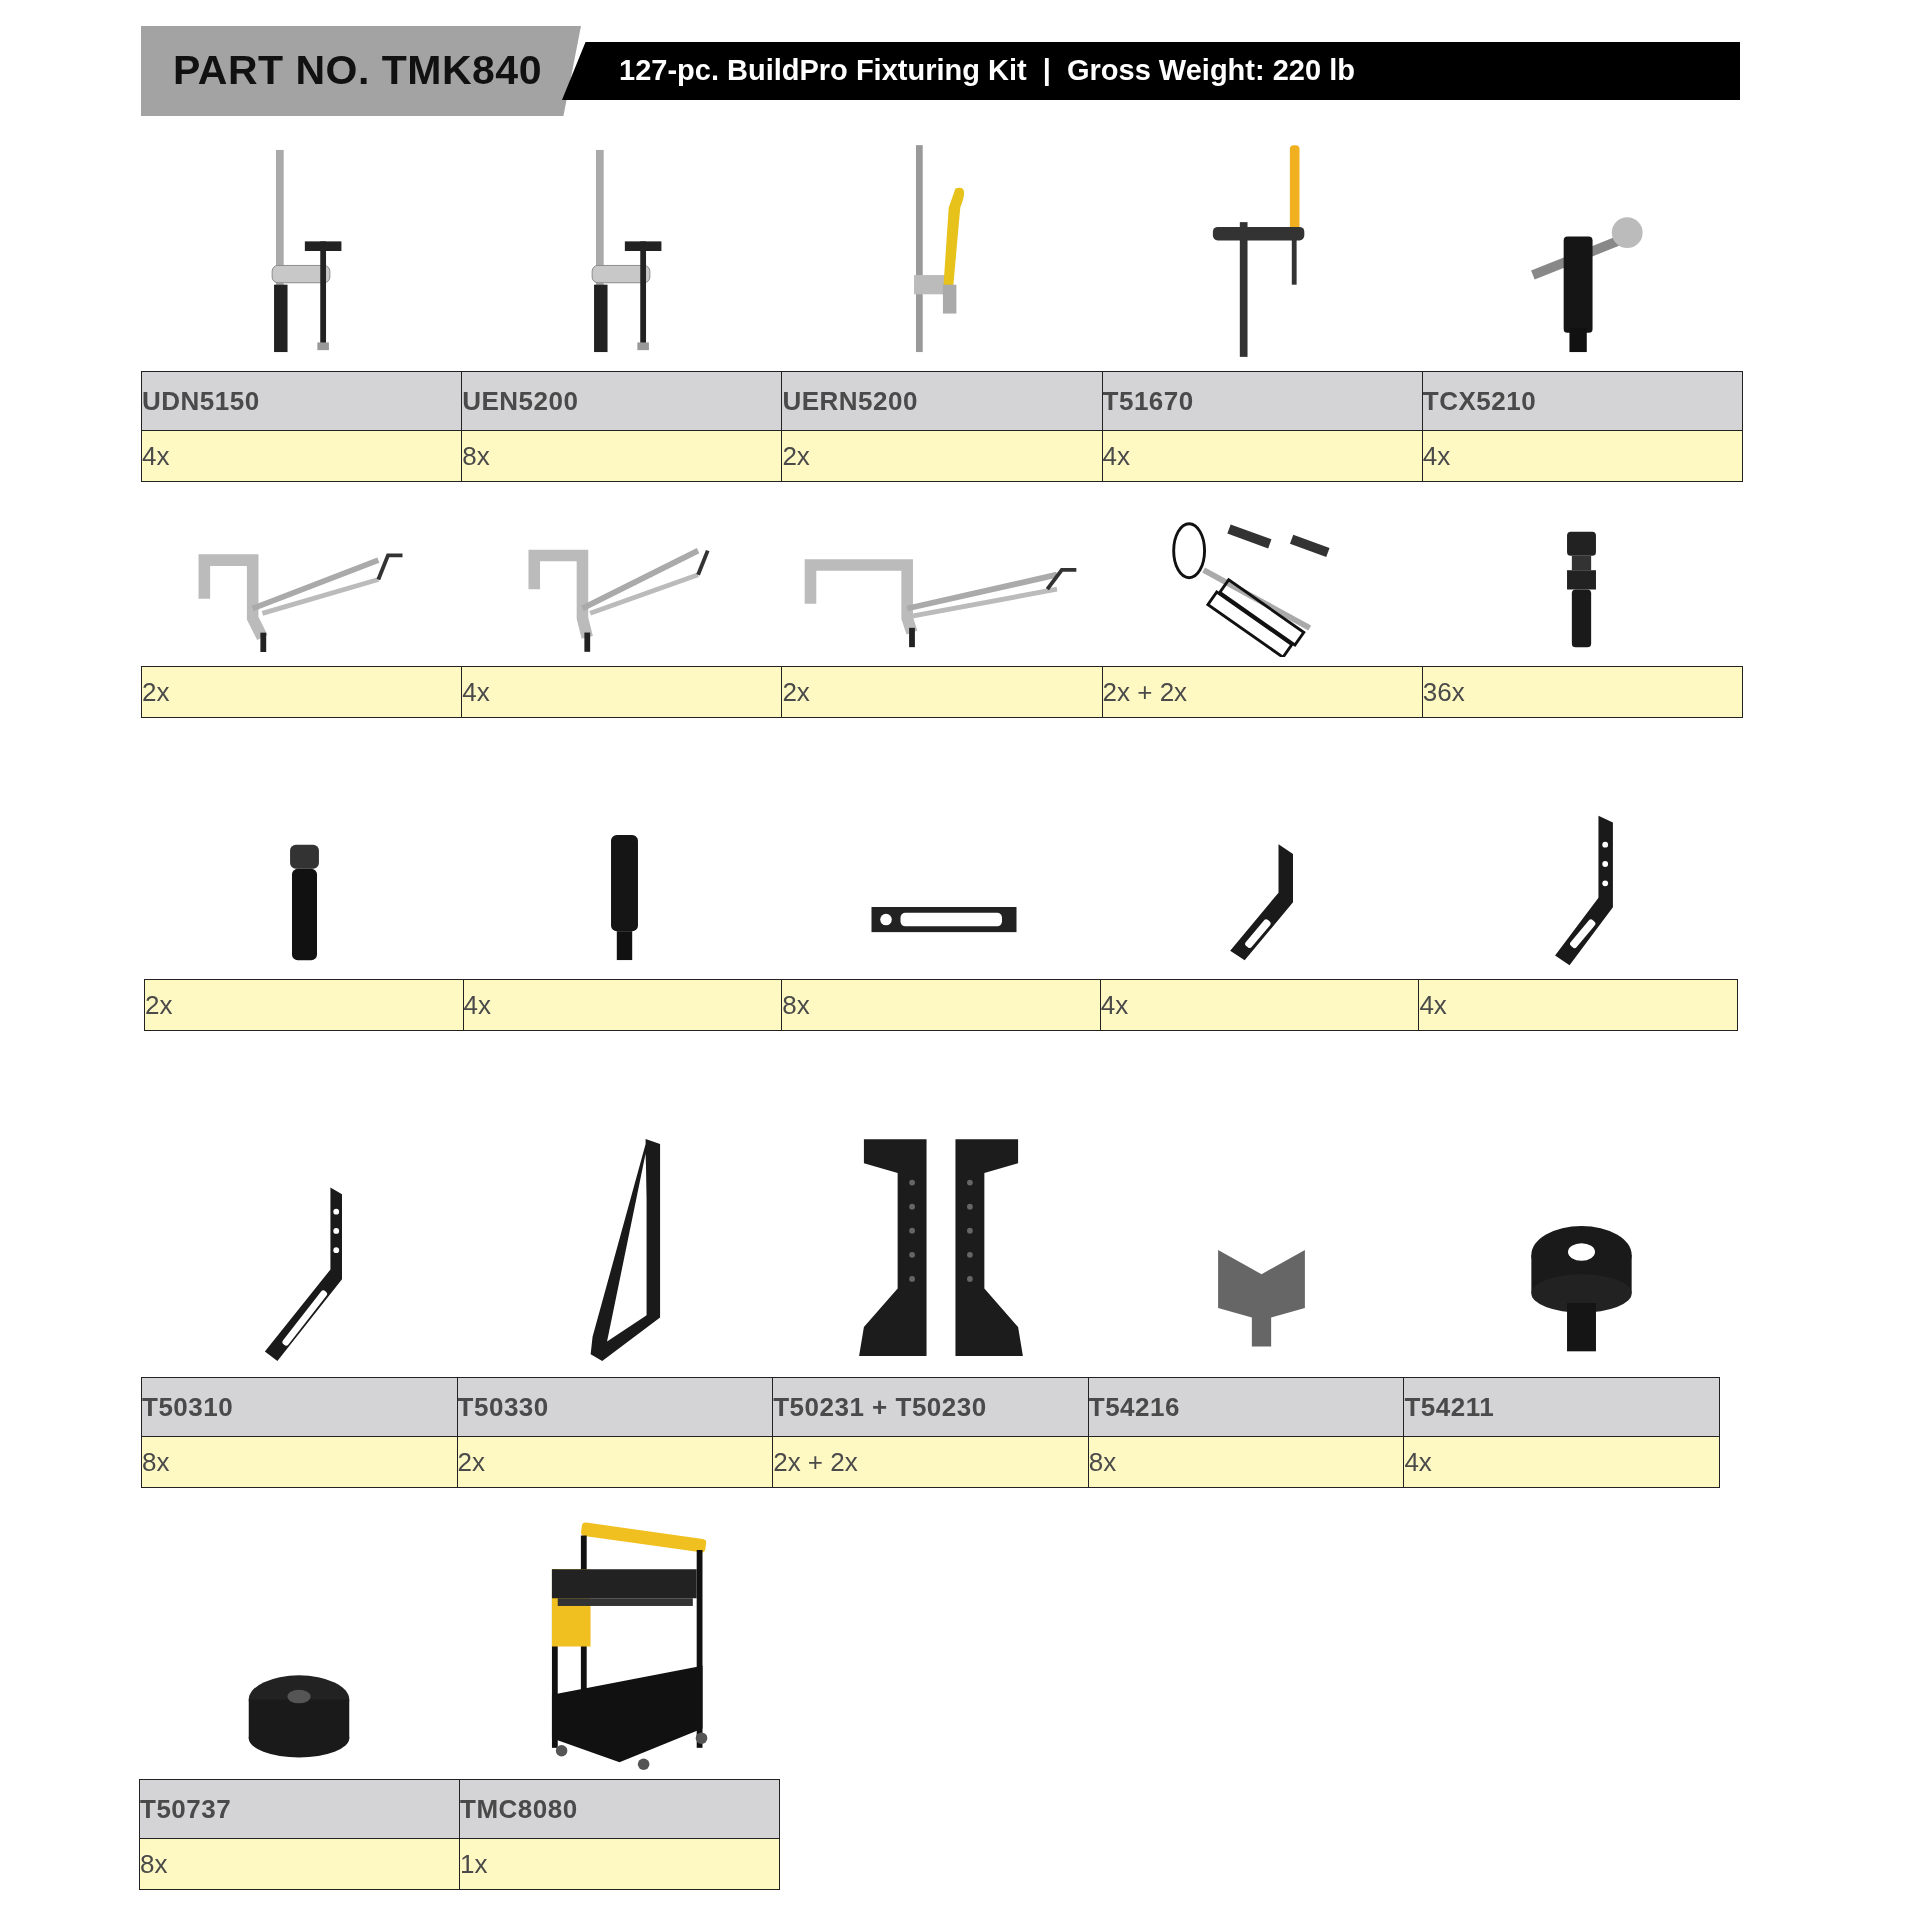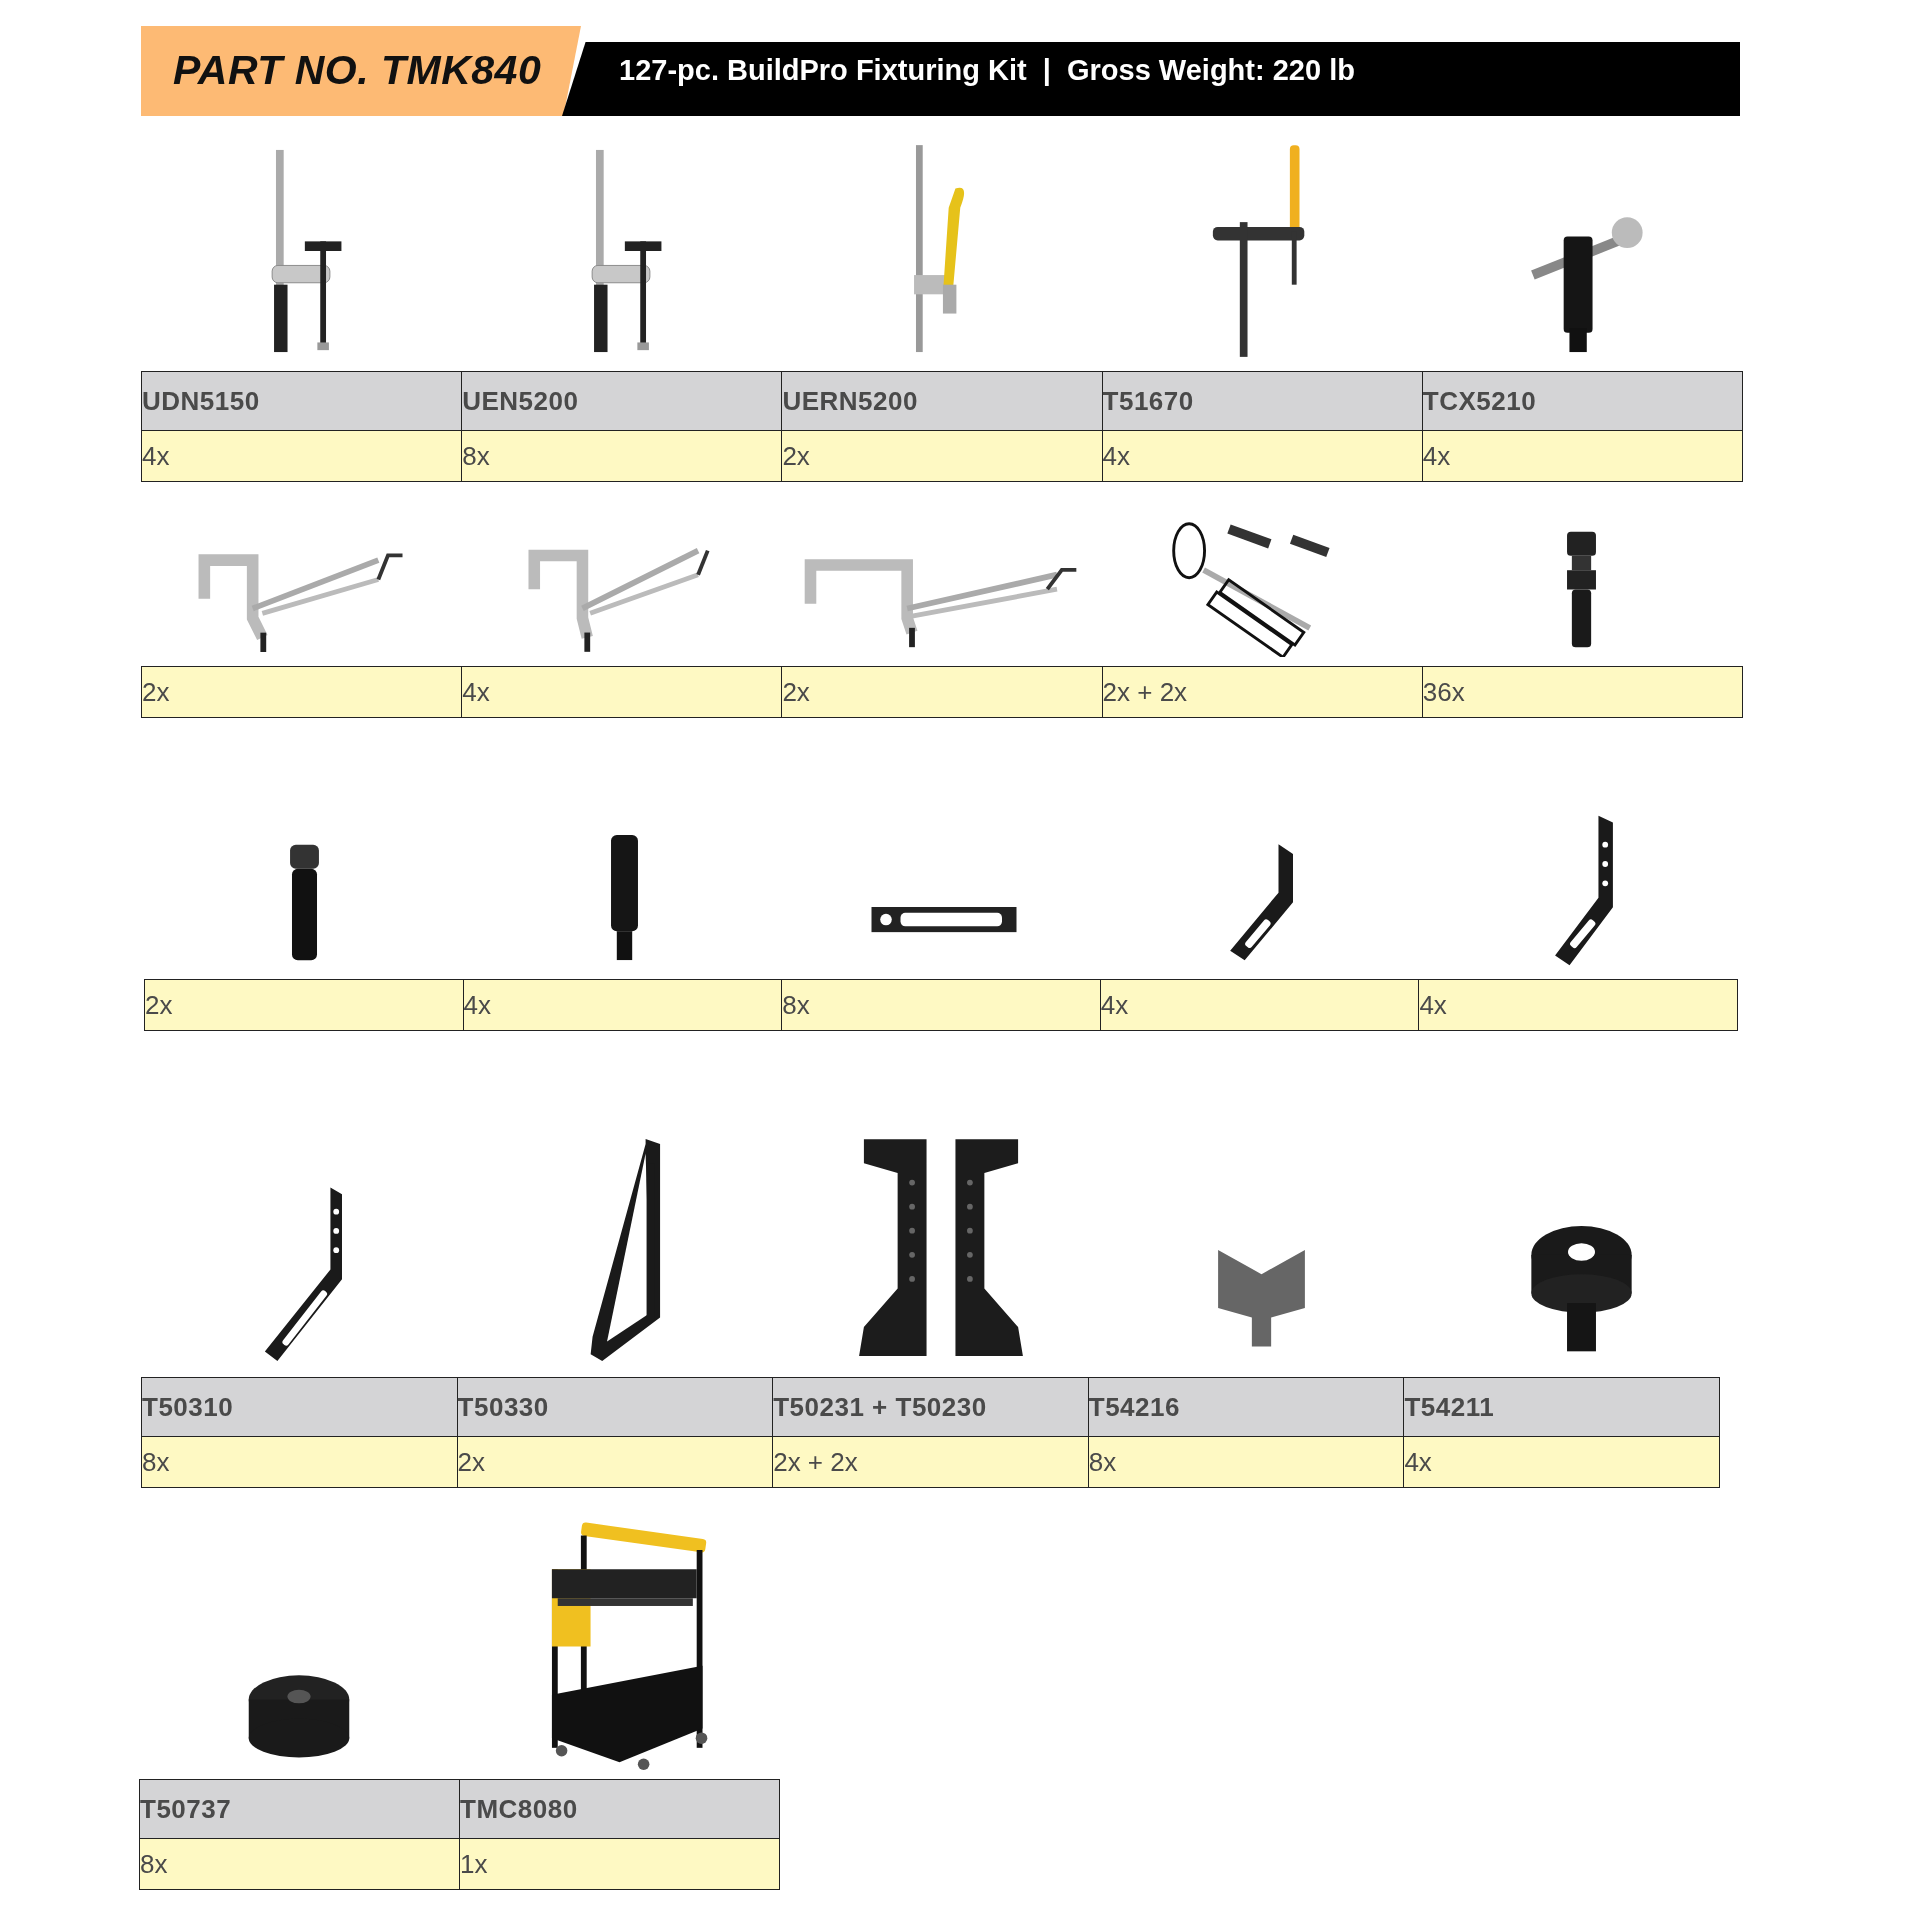--- a/index.html
+++ b/index.html
@@ -1,20 +1,20 @@
 <!DOCTYPE html>
 <html><head>
 <meta charset="utf-8">
 <style>
   html, body { margin:0; padding:0; background:#ffffff; }
   body { width:1931px; height:1931px; position:relative; overflow:hidden; font-family:"Liberation Sans", sans-serif; }
-  .banner-yellow { position:absolute; left:141px; top:26px; width:440px; height:90px; background:#fdba74;
-    clip-path: polygon(0 0, 100% 0, 96% 100%, 0 100%); font-style: italic; }
+  .banner-yellow { position:absolute; left:141px; top:26px; width:440px; height:90px; background:#a3a3a3;
+    clip-path: polygon(0 0, 100% 0, 96% 100%, 0 100%); }
   .banner-yellow span { position:absolute; left:32px; top:21px; font-size:41px; font-weight:bold; color:#111; letter-spacing:0.5px; }
-  .banner-black { position:absolute; left:562px; top:42px; width:1178px; height:74px; background:#000;
+  .banner-black { position:absolute; left:562px; top:42px; width:1178px; height:58px; background:#000;
     clip-path: polygon(2% 0, 100% 0, 100% 100%, 0 100%); }
   .banner-black span { position:absolute; left:57px; top:11.6px; font-size:29px; font-weight:bold; color:#fff; white-space:pre; }
   .img-row { position:absolute; display:flex; }
   .img-cell { width:320px; display:flex; align-items:flex-end; justify-content:center; }
   table.parts { position:absolute; border-collapse:collapse; table-layout:fixed; }
   table.parts td { border:1.9px solid #222; color:#4a4a4a; font-size:26px; padding:0; }
   table.parts tr.hdr td { background:#d4d4d6; font-weight:bold; height:58px; letter-spacing:0.5px; }
   table.parts tr.qty td { background:#fef9c3; height:50px; }
   svg { display:block; }
 </style>

